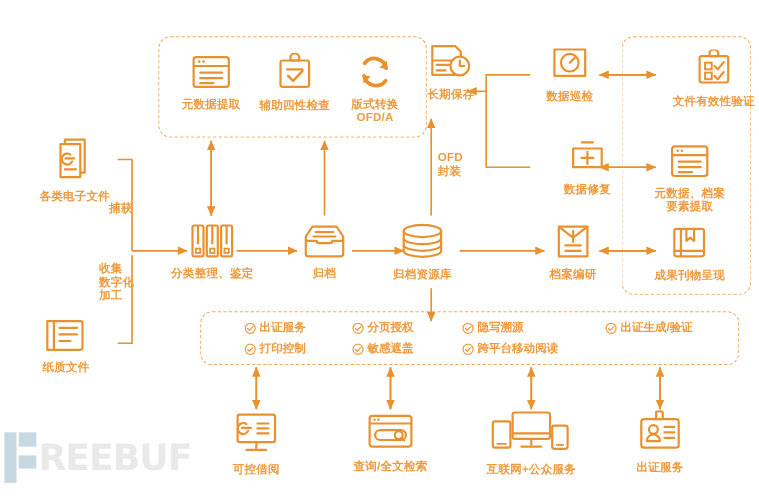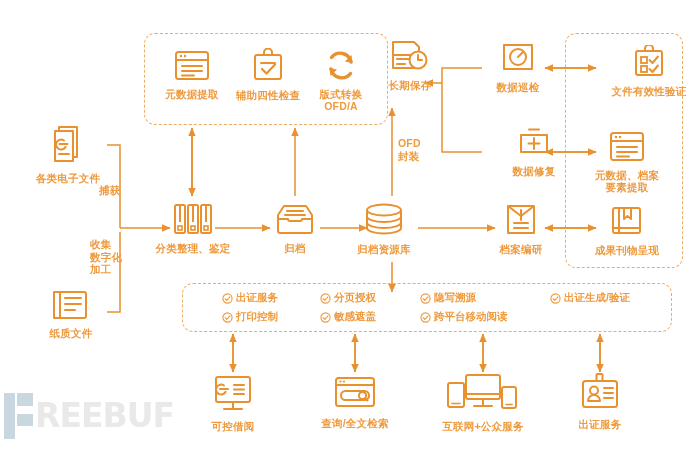--- a/index.html
+++ b/index.html
@@ -231,21 +231,21 @@
         <path d="M10,2 h18 v30 h-18 z" fill="none" stroke="#e8912e" stroke-width="2" stroke-linejoin="round"></path>
         <path d="M6,6 h18 v30 h-18 z" fill="#fff" stroke="#e8912e" stroke-width="2" stroke-linejoin="round"></path>
         <path d="M15,15.5 a5,5 0 1 0 1.6,6.2" fill="none" stroke="#e8912e" stroke-width="2" stroke-linecap="round"></path>
         <line x1="10.5" y1="19" x2="18.5" y2="19" stroke="#e8912e" stroke-width="2" stroke-linecap="round"></line>
         <line x1="10" y1="29" x2="20" y2="29" stroke="#e8912e" stroke-width="2" stroke-linecap="round"></line>
       </svg>
     </span>
     <span class="lbl">各类电子文件</span>
   </div>
 
-  <div class="node" style="left:43px;top:288px;width:56px;">
+  <div class="node" style="left:32px;top:288px;width:56px;">
     <span class="ico">
       <svg width="40" height="32" viewBox="0 0 40 32">
         <path d="M3,4 h30 a2,2 0 0 1 2,2 v22 a2,2 0 0 1 -2,2 h-30 z" fill="none" stroke="#e8912e" stroke-width="2" stroke-linejoin="round"></path>
         <line x1="9" y1="4" x2="9" y2="30" stroke="#e8912e" stroke-width="2"></line>
         <line x1="14" y1="10" x2="30" y2="10" stroke="#e8912e" stroke-width="2" stroke-linecap="round"></line>
         <line x1="14" y1="16" x2="30" y2="16" stroke="#e8912e" stroke-width="2" stroke-linecap="round"></line>
         <line x1="14" y1="22" x2="24" y2="22" stroke="#e8912e" stroke-width="2" stroke-linecap="round"></line>
       </svg>
     </span>
     <span class="lbl">纸质文件</span>

